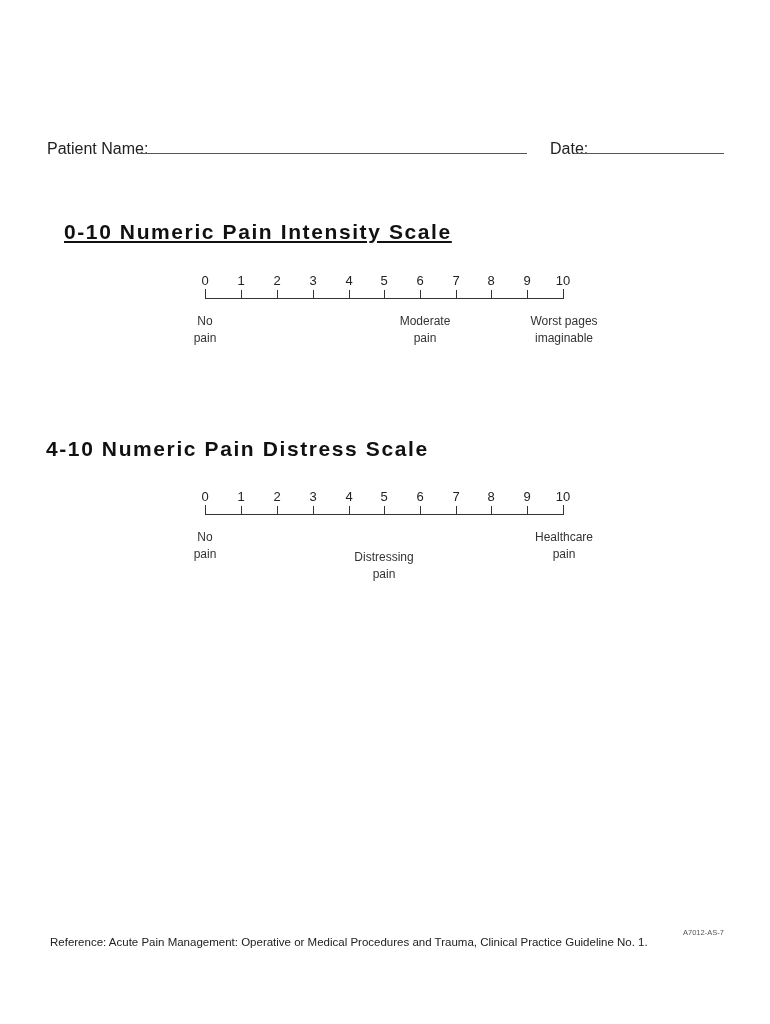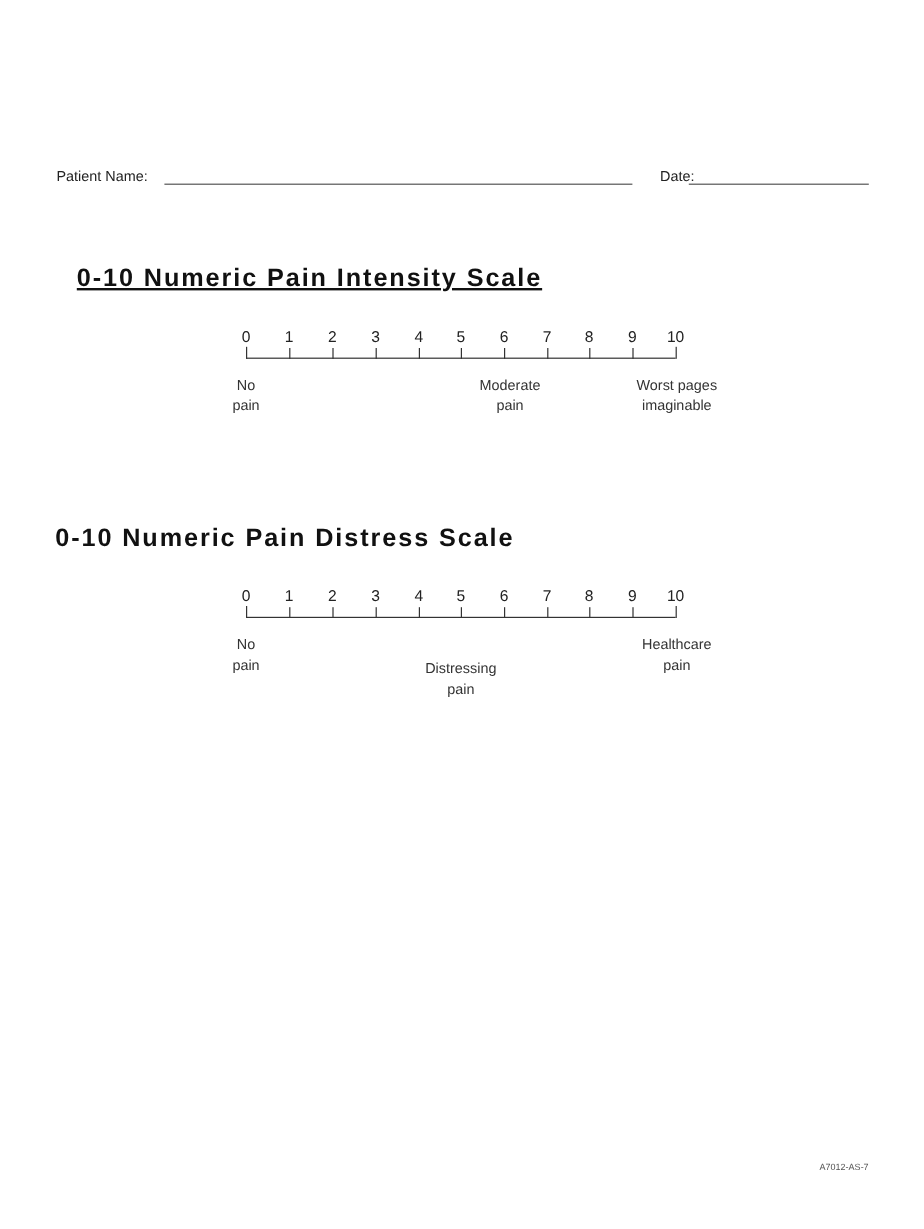--- a/index.html
+++ b/index.html
@@ -1,21 +1,21 @@
 <!DOCTYPE html>
 <html><head>
   <meta charset="utf-8">
   <style>
     html, body { margin: 0; padding: 0; }
     body {
       width: 770px; height: 1024px; background: #ffffff; position: relative;
       font-family: "Liberation Sans", sans-serif; color: #1a1a1a; overflow: hidden;
     }
     .abs { position: absolute; }
-    .field-label { font-size: 12px; color: #222; }
+    .field-label { font-size: 16px; color: #222; }
     .field-line { border-bottom: 1px solid #555; height: 0; }
     .title {
       font-family: "Liberation Sans", sans-serif; font-weight: bold;
       font-size: 21px; letter-spacing: 1.6px; color: #111; white-space: nowrap;
     }
     .scale { position: absolute; left: 0; width: 770px; height: 100px; }
     .tick-num {
       position: absolute; font-size: 13px; color: #222; transform: translateX(-50%);
       top: 0;
     }
@@ -70,21 +70,21 @@
   <div class="anchor" style="left:384px; top:40px;margin-left:41px;">
     <div>Moderate</div>
     <div>pain</div>
   </div>
   <div class="anchor" style="left:564px; top:40px;">
     <div>Worst pages</div>
     <div>imaginable</div>
   </div>
 </div>
 
-<div class="abs title" style="left:46px; top:437px;">0-10 Numeric Pain Distress Scale</div>
+<div class="abs title" style="left:46px; top:437px;">4-10 Numeric Pain Distress Scale</div>
 <div class="scale" style="top:489px;">
   <div class="tick-num" style="left:205px;">0</div>
   <div class="tick-num" style="left:241px;">1</div>
   <div class="tick-num" style="left:277px;">2</div>
   <div class="tick-num" style="left:313px;">3</div>
   <div class="tick-num" style="left:349px;">4</div>
   <div class="tick-num" style="left:384px;">5</div>
   <div class="tick-num" style="left:420px;">6</div>
   <div class="tick-num" style="left:456px;">7</div>
   <div class="tick-num" style="left:491px;">8</div>
@@ -112,14 +112,15 @@
     <div>Distressing</div>
     <div>pain</div>
   </div>
   <div class="anchor" style="left:564px; top:40px;">
     <div>Healthcare</div>
     <div>pain</div>
   </div>
 </div>
 
 <div class="abs ref" style="left:50px; top:935px; width:640px;">
+  <div>Reference: Acute Pain Management: Operative or Medical Procedures and Trauma, Clinical Practice Guideline No. 1.</div>
 </div>
-<div class="abs code" style="left:683px; top:968px;">A7012-AS-7</div>
+<div class="abs code" style="left:683px; top:928px;">A7012-AS-7</div>
 
 </body></html>

